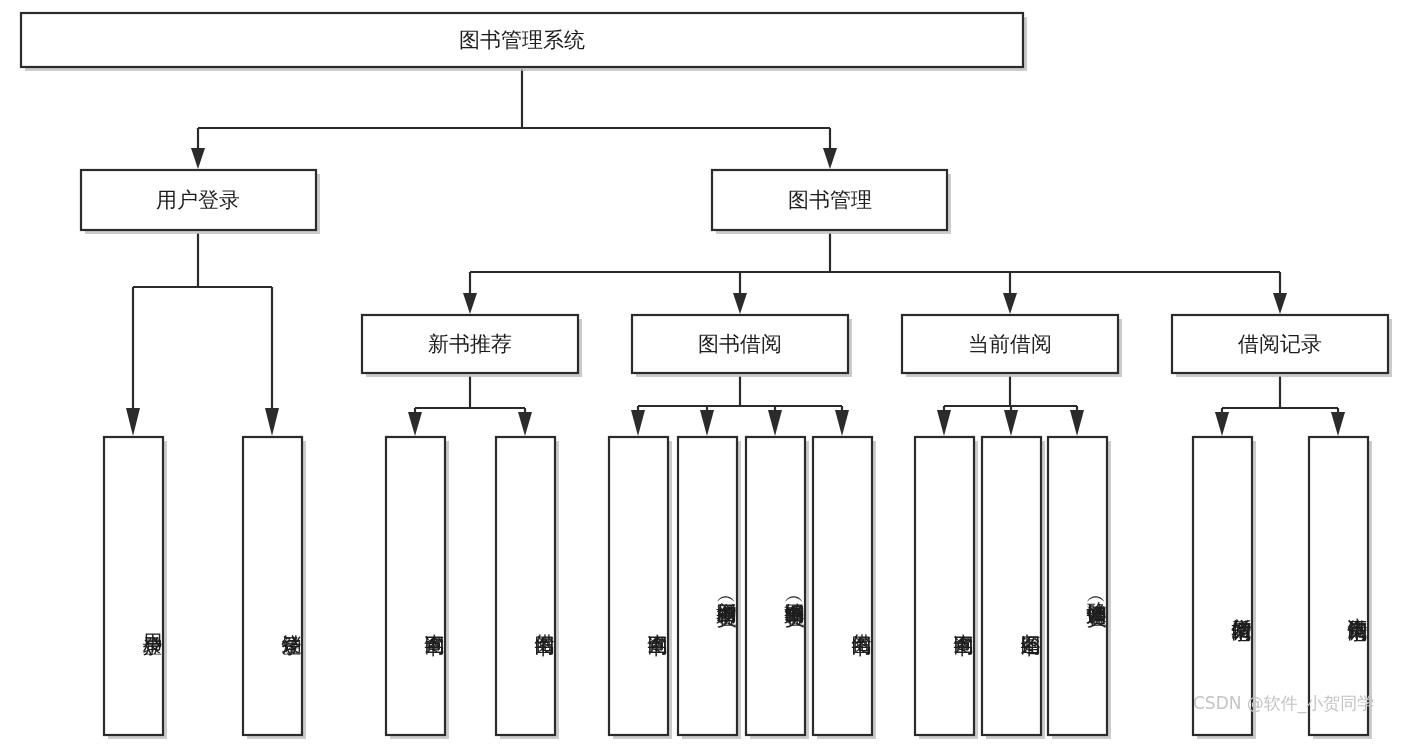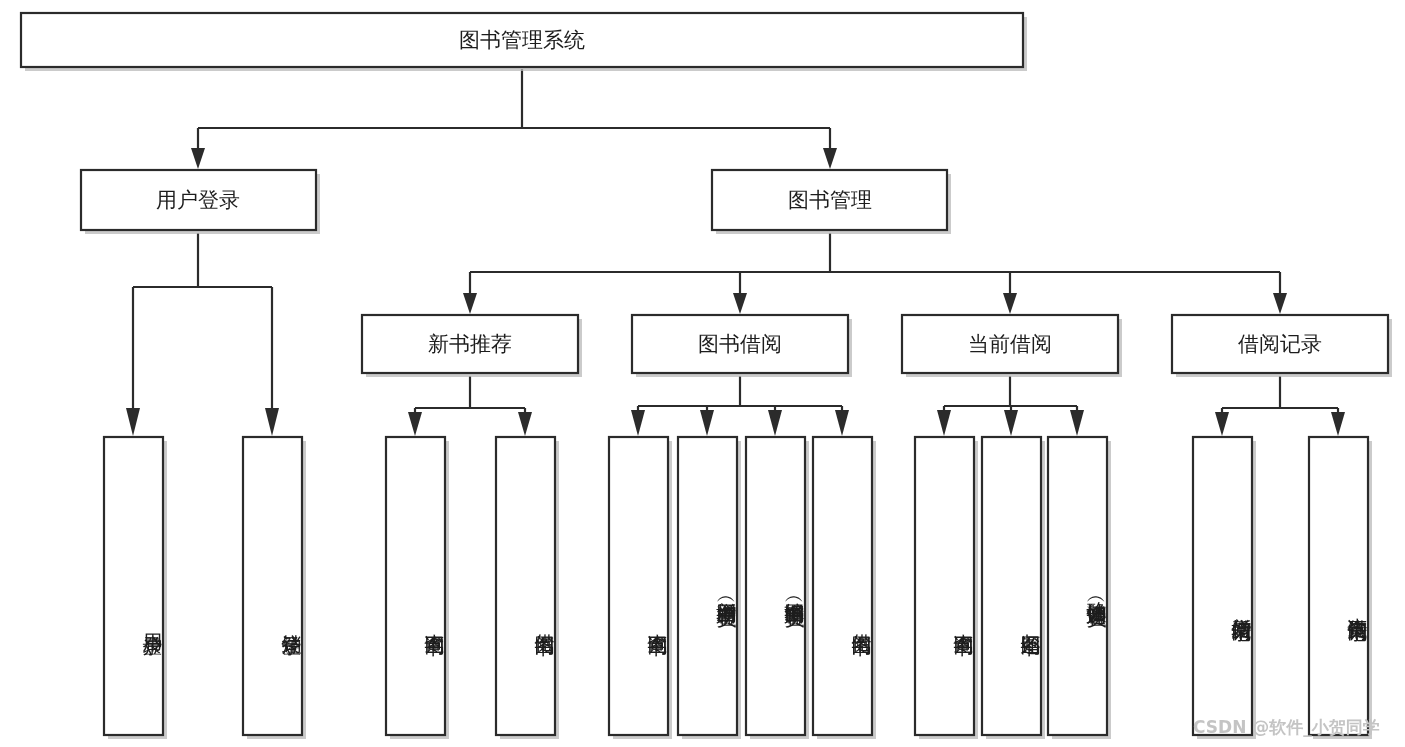--- a/index.html
+++ b/index.html
@@ -265,15 +265,15 @@
   <div class="leaf-label" style="left:746px; top:445px; width:59px; height:290px;">编辑图书（管理员）</div>
   <div class="leaf-label" style="left:813px; top:505px; width:59px; height:230px;">借阅图书</div>
 
   <div class="leaf-label" style="left:915px; top:505px; width:59px; height:230px;">查询图书</div>
   <div class="leaf-label" style="left:982px; top:505px; width:59px; height:230px;">归还图书</div>
   <div class="leaf-label" style="left:1048px; top:445px; width:59px; height:290px;">确认归还（管理员）</div>
 
   <div class="leaf-label" style="left:1193px; top:475px; width:59px; height:260px;">新增借阅记录</div>
   <div class="leaf-label" style="left:1309px; top:475px; width:59px; height:260px;">查询借阅记录</div>
 
-  <div class="watermark" style="left:1193px; top:716px;font-weight:bold;">CSDN @软件_小贺同学</div>
+  <div class="watermark" style="left:1193px; top:692px;">CSDN @软件_小贺同学</div>
 
 </div>
 
 </body></html>

